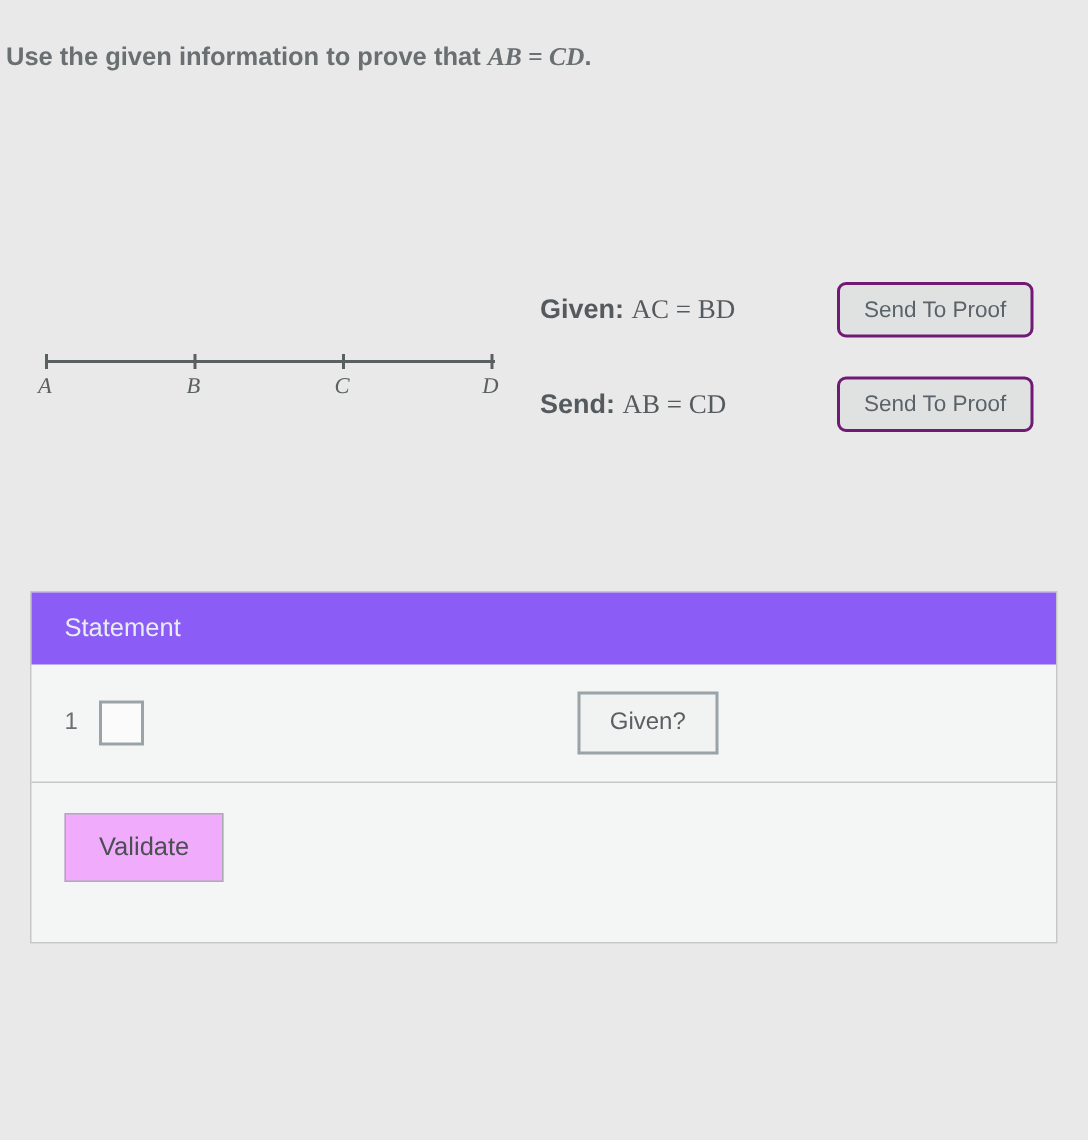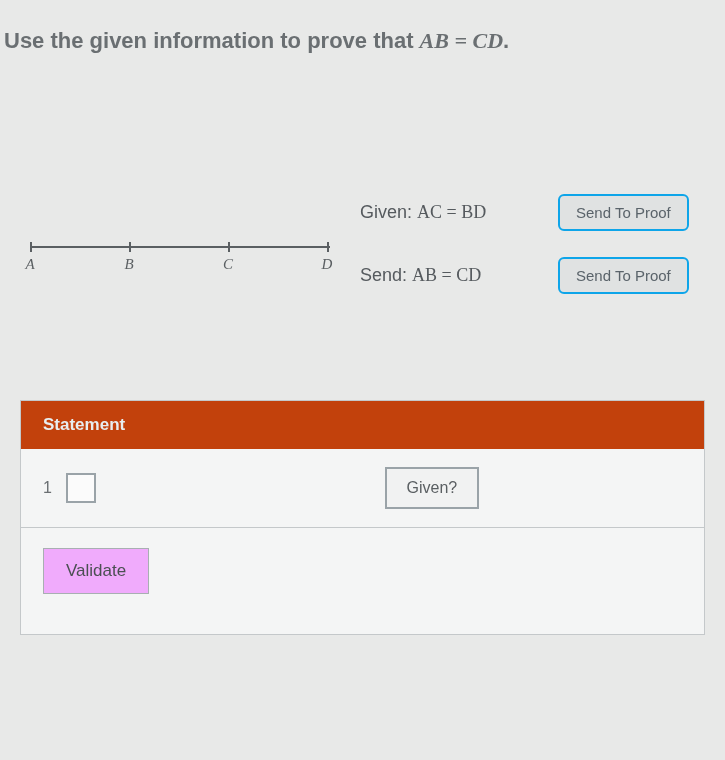--- a/index.html
+++ b/index.html
@@ -6,21 +6,21 @@
   body {
     width: 725px;
     height: 760px;
     background: #e8e9e8;
     font-family: Arial, Helvetica, sans-serif;
     color: #4a4f52;
     overflow: hidden;
   }
   .prompt {
     padding: 28px 0 0 4px;
-    font-size: 22px;
+    font-size: 17px;
     font-weight: 600;
     color: #6a6f72;
   }
   .prompt .math { font-style: italic; font-family: 'Times New Roman', serif; }
   .mid {
     display: flex;
     align-items: flex-start;
     gap: 30px;
     padding: 140px 20px 0 30px;
   }
@@ -56,42 +56,41 @@
     display: flex;
     align-items: center;
     gap: 18px;
     margin-bottom: 26px;
   }
   .gp-text {
     font-size: 18px;
     color: #555a5e;
     min-width: 180px;
   }
-  .gp-text b { font-weight: 400; }
+  .gp-text b { font-weight: 700; }
   .gp-text .math { font-family: 'Times New Roman', serif; }
   .send-btn {
-    border: 2px solid #0ea5e9;
+    border: 2px solid #701a75;
     border-radius: 6px;
     background: #e0e2e2;
     padding: 8px 16px;
     font-size: 15px;
     color: #5a636a;
     cursor: pointer;
   }
   .table-wrap {
     margin: 80px 20px 0 20px;
     border: 1px solid #c4c8ca;
     background: #f4f5f5;
   }
   .thead {
     display: flex;
-    background: #c2410c;
+    background: #8b5cf6;
     color: #e8eef0;
     font-size: 17px;
-    font-weight: bold;
   }
   .thead .col {
     flex: 1;
     padding: 14px 22px;
   }
   .trow {
     display: flex;
     border-bottom: 1px solid #c4c8ca;
   }
   .trow .col {

